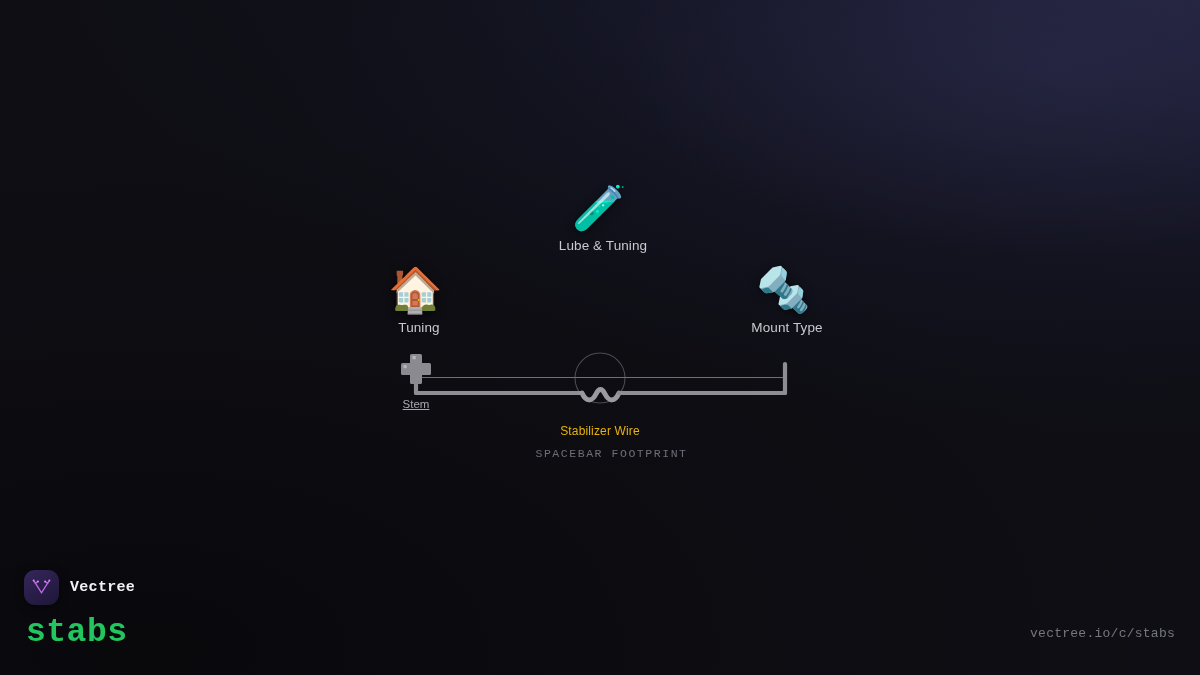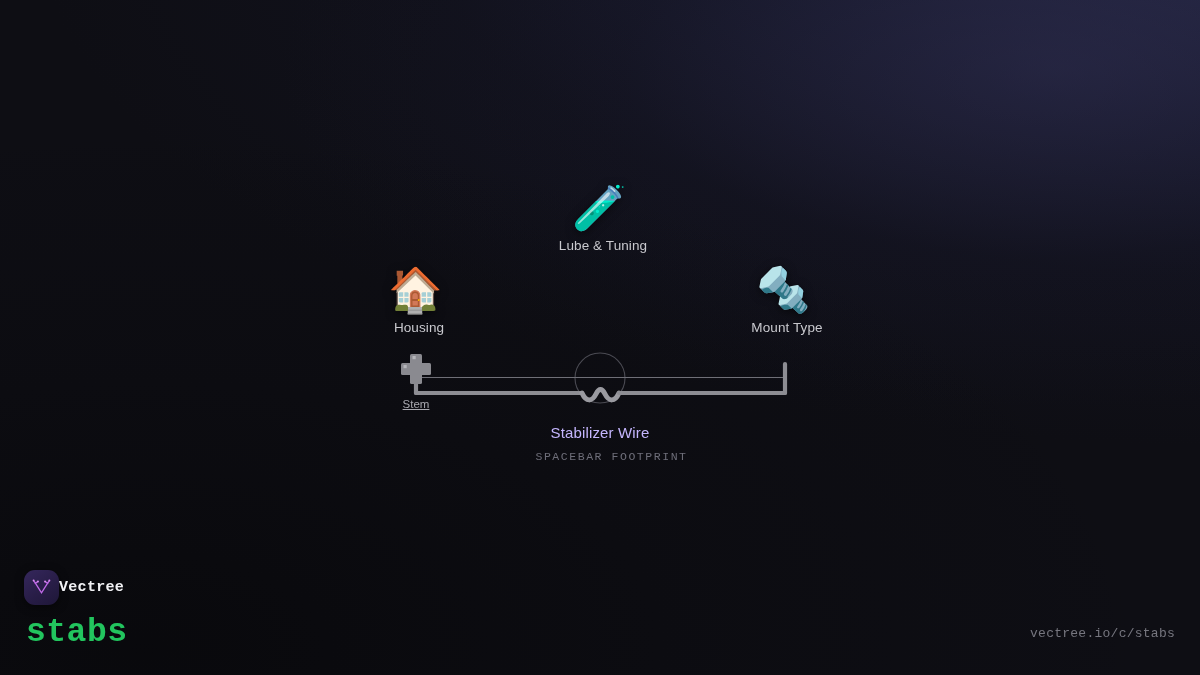--- a/index.html
+++ b/index.html
@@ -96,41 +96,41 @@
   }
 
   .caption{
     position:absolute;
     left:600px; top:424px;
     transform:translateX(-50%);
     text-align:center;
     white-space:nowrap;
   }
   .caption .c-title{
-    font-size:15px;
-    color:#c4b5fd;
+    font-size:12px;
+    color:#eab308;
     letter-spacing:.15px;
   }
   .caption .c-sub{
     margin-top:9px;
     font-family:"Liberation Mono", monospace;
     font-size:11.5px;
     letter-spacing:1.55px;
     color:#6e6e79;
     margin-left:23px;
   }
 
   
   .brand{
     position:absolute;
     left:24px; bottom:26px;
     z-index:6;
   }
   .brand-row{
-    display:flex; align-items:center; 
+    display:flex; align-items:center; gap:11px;
   }
   .brand-mark{
     width:35px; height:35px;
     border-radius:11px;
     background:linear-gradient(145deg,#35275c 0%,#281d47 55%,#1e1738 100%);
     display:flex; align-items:center; justify-content:center;
     box-shadow:0 2px 8px rgba(0,0,0,.5);
     flex:0 0 auto;
   }
   .brand-mark svg{ display:block; }
@@ -169,21 +169,21 @@
 
 <div class="stage">
 
   <div class="node" id="node-lube">
     <span class="emoji">🧪</span>
     <span class="nlabel">Lube &amp; Tuning</span>
   </div>
 
   <div class="node" id="node-housing">
     <span class="emoji">🏠</span>
-    <span class="nlabel">Housing</span>
+    <span class="nlabel">Tuning</span>
   </div>
 
   <div class="node" id="node-mount">
     <span class="emoji">🔩</span>
     <span class="nlabel">Mount Type</span>
   </div>
 
   <div class="stab-wrap">
     <svg class="stab-svg" viewBox="0 0 420 72" xmlns="http://www.w3.org/2000/svg">
 

